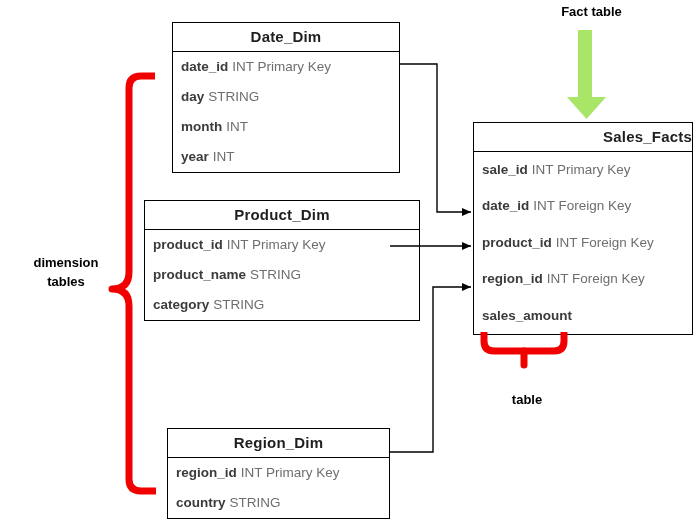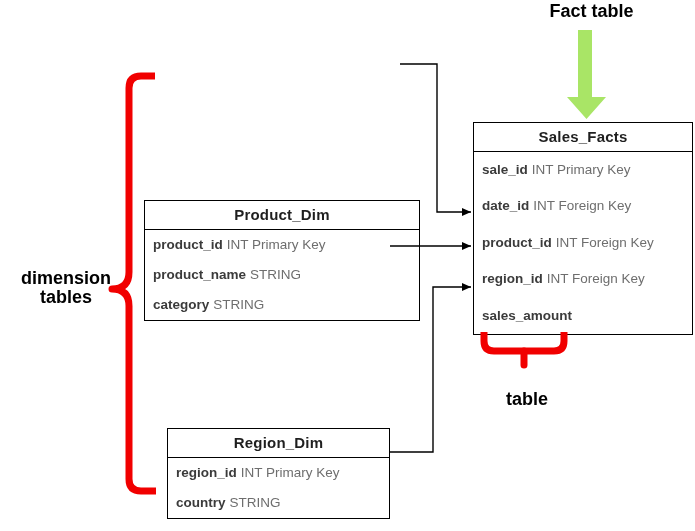--- a/index.html
+++ b/index.html
@@ -16,30 +16,30 @@
     position:absolute; z-index:1; background:#fff;
     border:1.5px solid var(--table-border,#000);
     box-sizing:border-box;
   }
   .db-title {
     height:28px; line-height:28px; text-align:center;
     font-size:15px; font-weight:600; color:#1f1f1f;
     border-bottom:1.5px solid var(--table-border,#000);
     letter-spacing:0.2px;
   }
-  .db-table.fact .db-title { font-weight:700; }
+  .db-table.fact .db-title { font-weight:700;text-align:right; }
   .db-row {
     height:30px; line-height:30px; padding-left:8px;
     font-size:13.5px; white-space:nowrap; overflow:hidden;
   }
   .db-table.fact .db-row { height:36.4px; line-height:36.4px; }
   .fname { font-weight:600; color:var(--field-name,#3b3b3b); margin-right:4px; }
   .ftype { font-weight:400; color:var(--field-type,#6e6e6e); }
   .anno {
-    position:absolute; z-index:3; font-size:18px; font-weight:700;
+    position:absolute; z-index:3; font-size:13px; font-weight:700;
     color:#000; text-align:center; line-height:19px;
   }
   .connector { stroke:#000; stroke-width:1.4; fill:none; }
   .brace { stroke:var(--annotation-red,#ff0000); stroke-width:7; fill:none; stroke-linejoin:round; }
   .brace-stub { stroke:var(--annotation-red,#ff0000); stroke-width:7; fill:none; stroke-linecap:round; }
   .block-arrow { fill:var(--arrow-green,#a9e566); }
 </style>
 </head>
 <body>
 
@@ -57,20 +57,35 @@
     <path class="connector" d="M 390 452 H 433 V 287 H 471" marker-end="url(#arrowhead)"></path>
 
     <polygon class="block-arrow" points="578,30 592,30 592,97 606,97 586.5,119 567,97 578,97"></polygon>
 
     <path class="brace" d="M 155 76 L 141 76 Q 129 76 129 88 L 129 272 Q 129 289 112 289 Q 129 289 129 306 L 129 479 Q 129 491 141 491 L 156 491"></path>
 
     <path class="brace" d="M 484 332 L 484 341 Q 484 351 494 351 L 554 351 Q 564 351 564 341 L 564 332"></path>
     <path class="brace-stub" d="M 524 351 L 524 365"></path>
   </svg>
 
+  <div class="db-table" style="left:172px; top:22px; width:228px;">
+    <div class="db-title">Date_Dim</div>
+    <div class="db-row">
+      <span class="fname">date_id</span><span class="ftype">INT Primary Key</span>
+    </div>
+    <div class="db-row">
+      <span class="fname">day</span><span class="ftype">STRING</span>
+    </div>
+    <div class="db-row">
+      <span class="fname">month</span><span class="ftype">INT</span>
+    </div>
+    <div class="db-row">
+      <span class="fname">year</span><span class="ftype">INT</span>
+    </div>
+  </div>
 
   <div class="db-table" style="left:144px; top:200px; width:276px;">
     <div class="db-title">Product_Dim</div>
     <div class="db-row">
       <span class="fname">product_id</span><span class="ftype">INT Primary Key</span>
     </div>
     <div class="db-row">
       <span class="fname">product_name</span><span class="ftype">STRING</span>
     </div>
     <div class="db-row">
@@ -102,17 +117,17 @@
     <div class="db-row">
       <span class="fname">region_id</span><span class="ftype">INT Foreign Key</span>
     </div>
     <div class="db-row">
       <span class="fname">sales_amount</span><span class="ftype"></span>
     </div>
   </div>
 
   <div class="anno" style="left:544px; top:2px; width:95px;">Fact table</div>
 
-  <div class="anno" style="left:18px; top:269px; width:96px;">dimension tables</div>
+  <div class="anno" style="left:18px; top:253px; width:96px;">dimension tables</div>
 
   <div class="anno" style="left:492px; top:390px; width:70px;">table</div>
 
 </div>
 
 </body></html>

